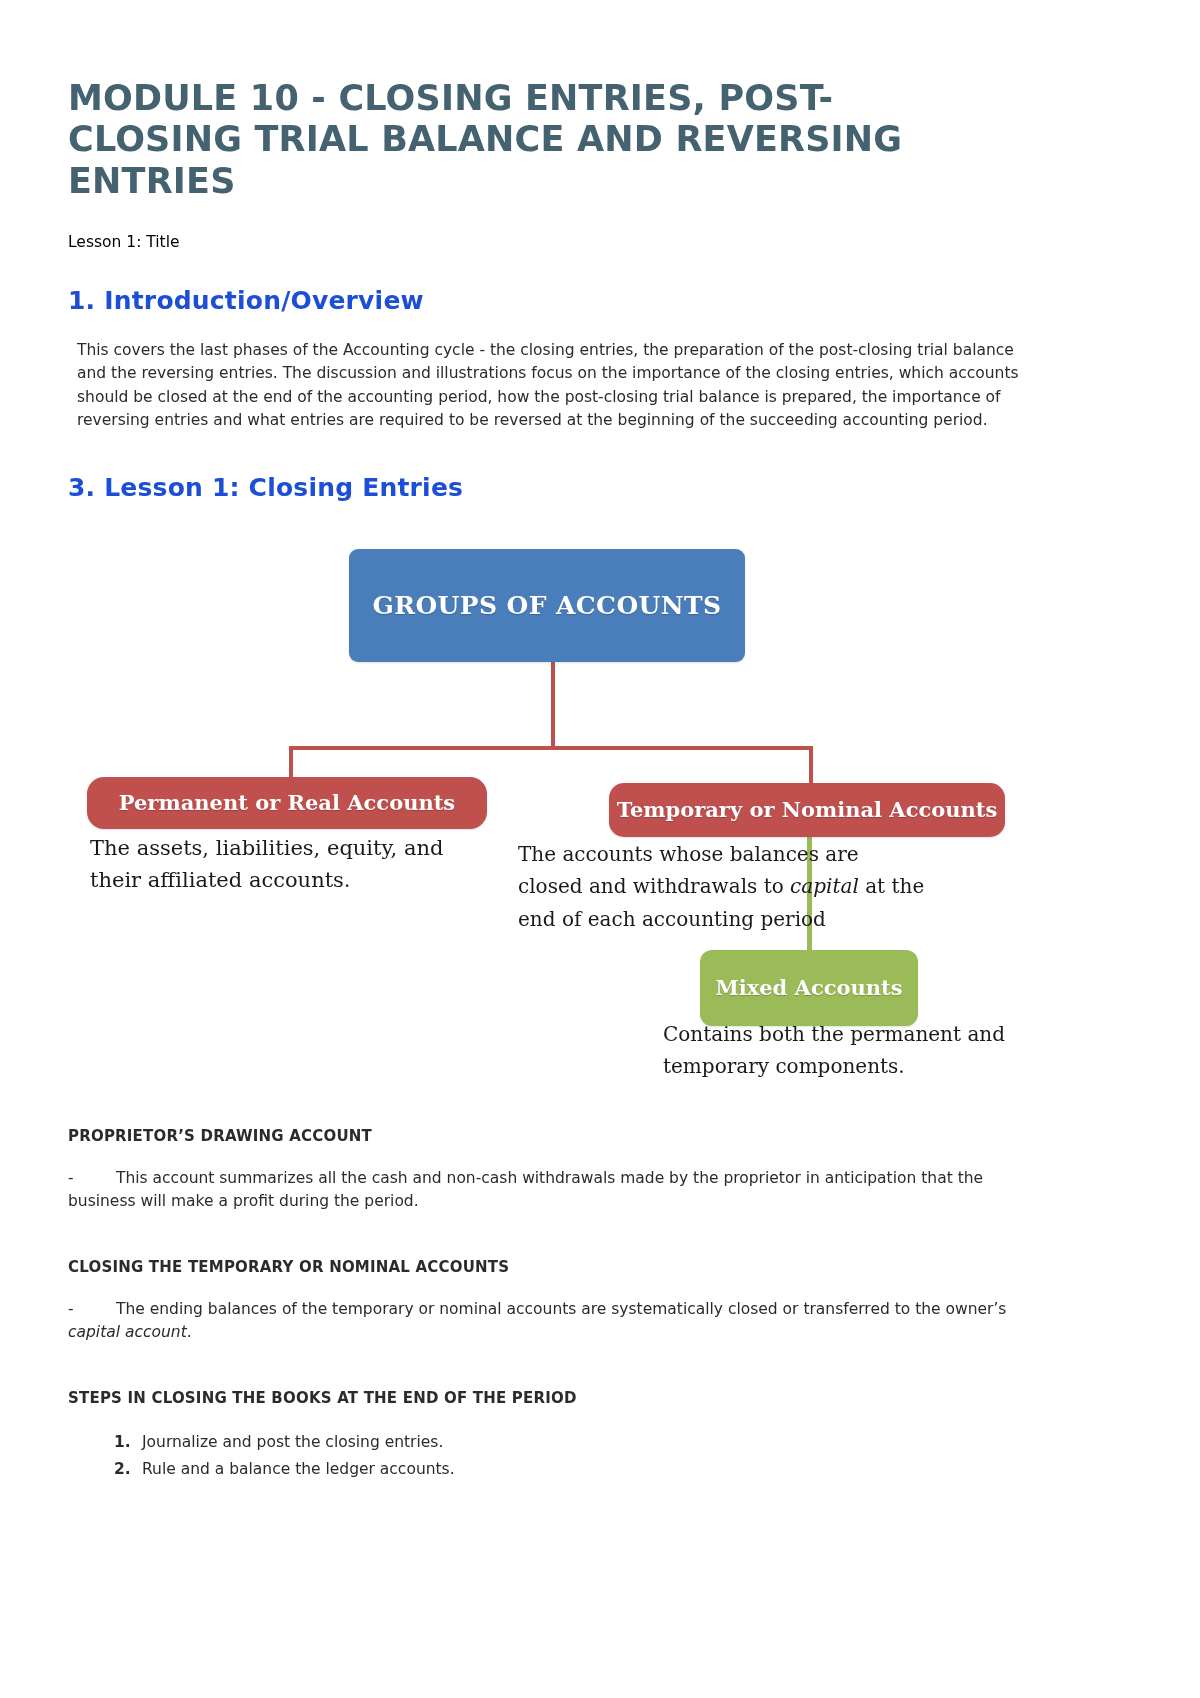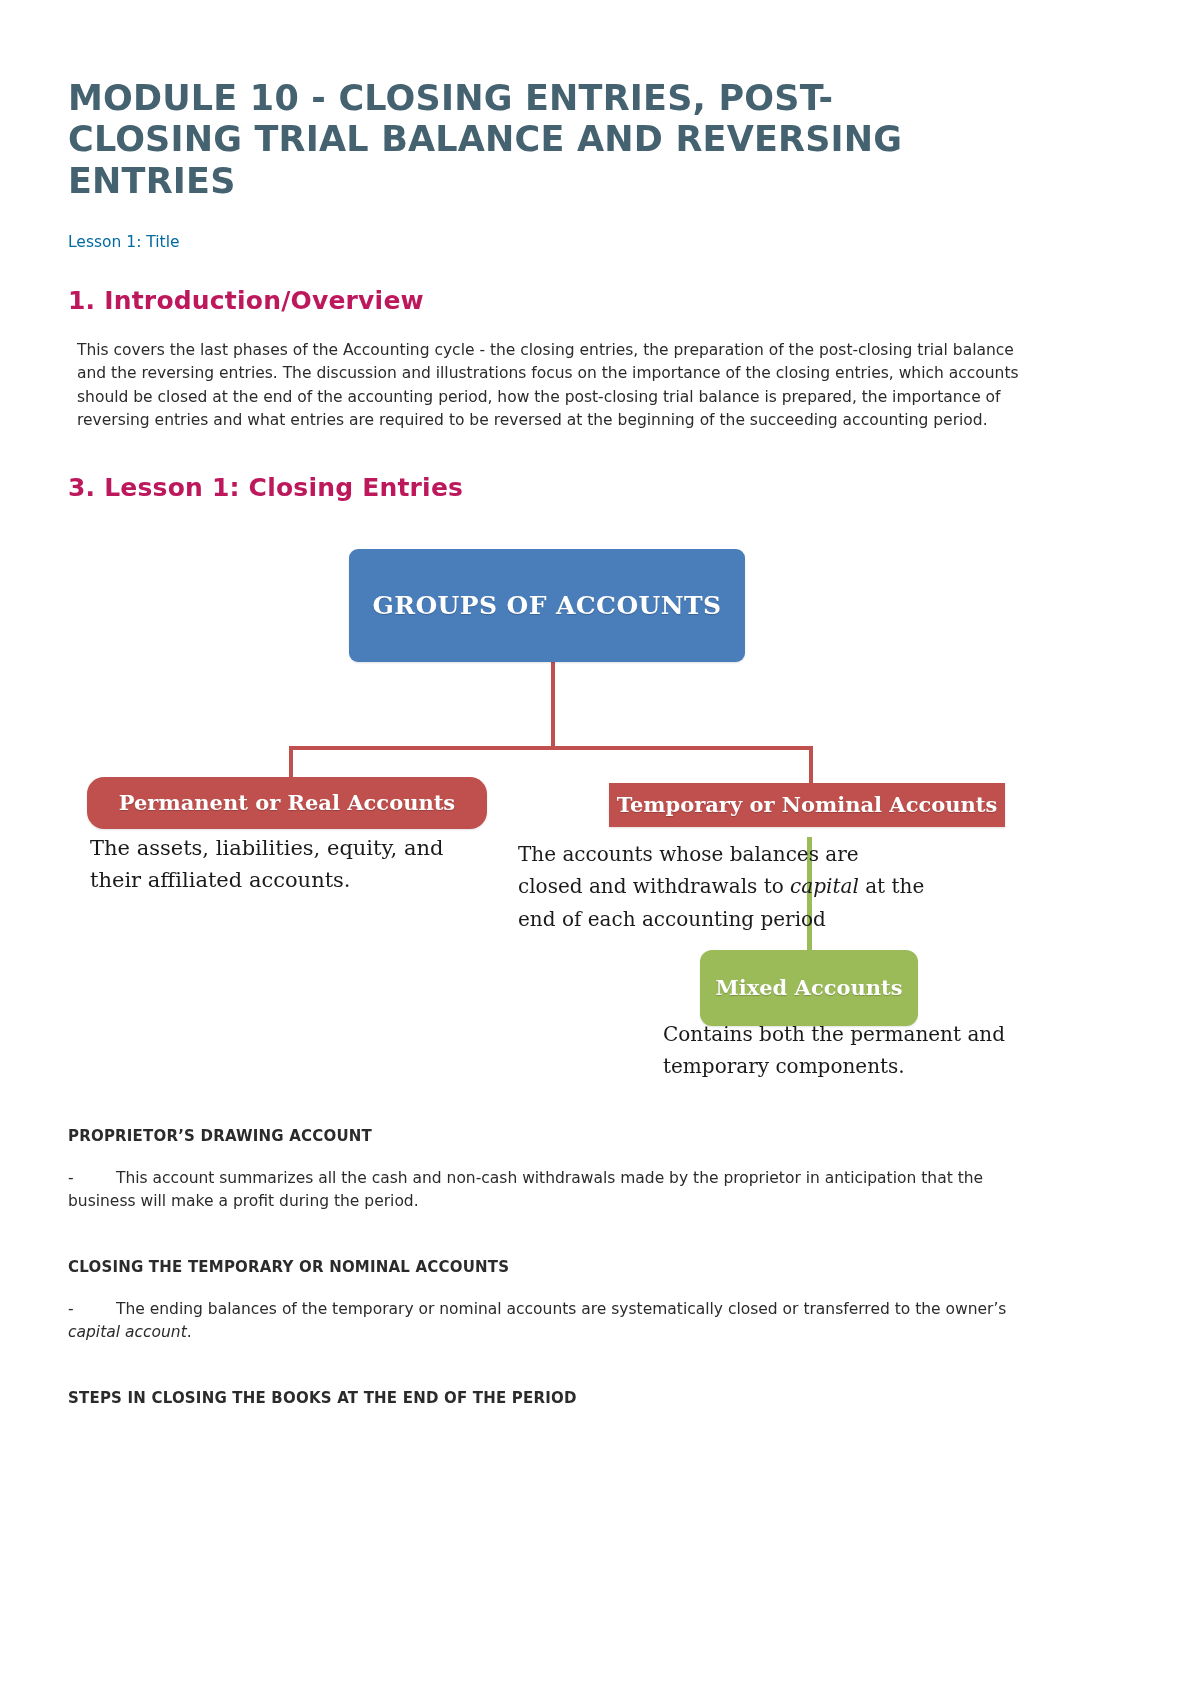--- a/index.html
+++ b/index.html
@@ -25,28 +25,28 @@
     font-size: 35px;
     line-height: 1.18;
     font-weight: bold;
     color: #44626f;
     letter-spacing: 0.2px;
     margin: 0 0 30px 0;
     max-width: 930px;
   }
   .lesson-line {
     font-size: 15.5px;
-    color: #0369a1;
+    color: #000000;
     margin: 0 0 32px 0;
     line-height: 1.4;
   }
   .h2 {
     font-size: 25px;
     font-weight: bold;
-    color: #be185d;
+    color: #1d4ed8;
     margin: 0 0 24px 0;
     letter-spacing: 0.2px;
   }
   .h2.second { margin-top: 40px; margin-bottom: 10px; }
 
   .body-para {
     font-size: 15.5px;
     line-height: 1.52;
     color: #2b2b2b;
     margin: 9px;
@@ -90,23 +90,23 @@
     height: 52px;
     background: #c0504d;
     border-radius: 17px;
     font-size: 21px;
     box-shadow: 0 1px 2px rgba(0,0,0,0.12);
   }
   .node-right {
     left: 541px;
     top: 245px;
     width: 396px;
-    height: 44px;
+    height: 54px;
     background: #c0504d;
-    border-radius: 0;
+    border-radius: 15px;
     font-size: 21px;
     box-shadow: 0 1px 2px rgba(0,0,0,0.12);
   }
   .node-green {
     left: 632px;
     top: 412px;
     width: 218px;
     height: 76px;
     background: #9bbb59;
     border-radius: 12px;
@@ -240,15 +240,19 @@
 
   <div class="blk">
     <div class="sub-head">CLOSING THE TEMPORARY OR NOMINAL ACCOUNTS</div>
     <p class="dash-para">
       <span class="dash">-</span><span>The ending balances of the temporary or nominal accounts are systematically closed or transferred to the owner’s </span><span class="ital">capital account</span><span>.</span>
     </p>
   </div>
 
   <div class="blk">
     <div class="sub-head">STEPS IN CLOSING THE BOOKS AT THE END OF THE PERIOD</div>
+    <ol class="ol-steps">
+      <li>Journalize and post the closing entries.</li>
+      <li>Rule and a balance the ledger accounts.</li>
+    </ol>
   </div>
 
 </div>
 
 </body></html>

